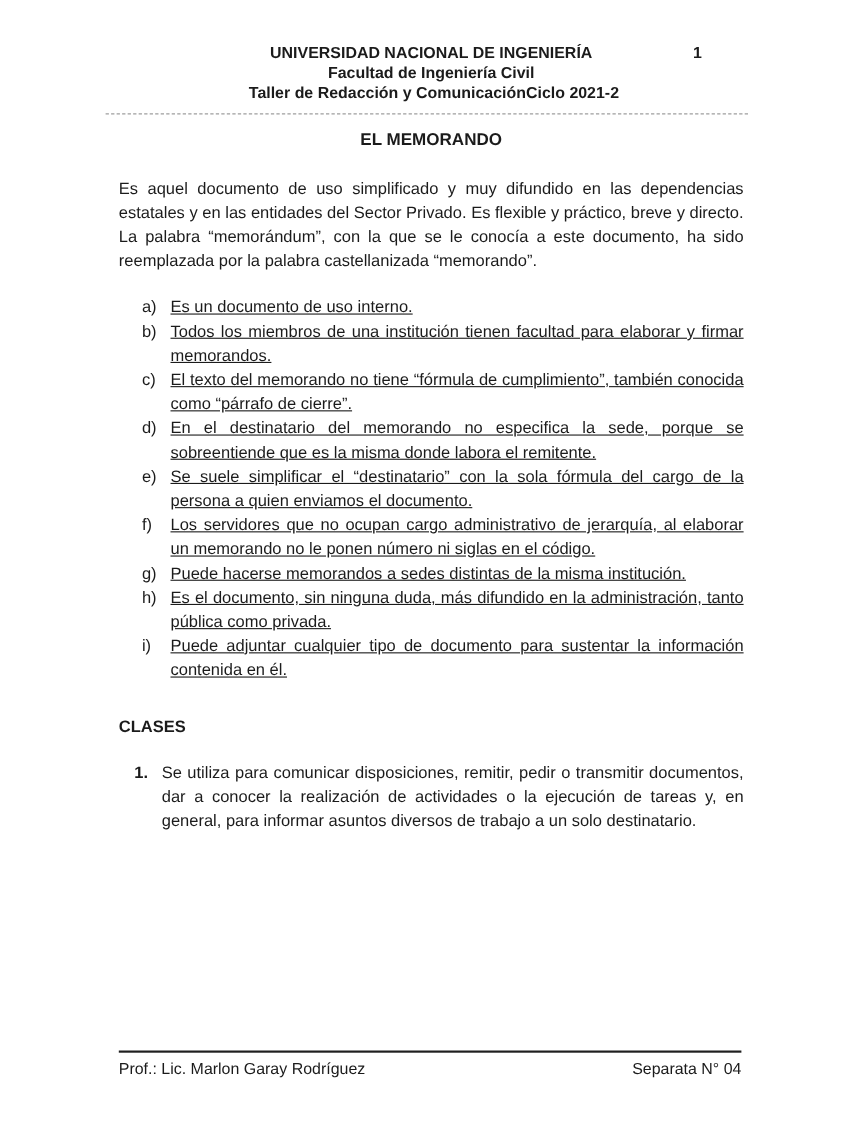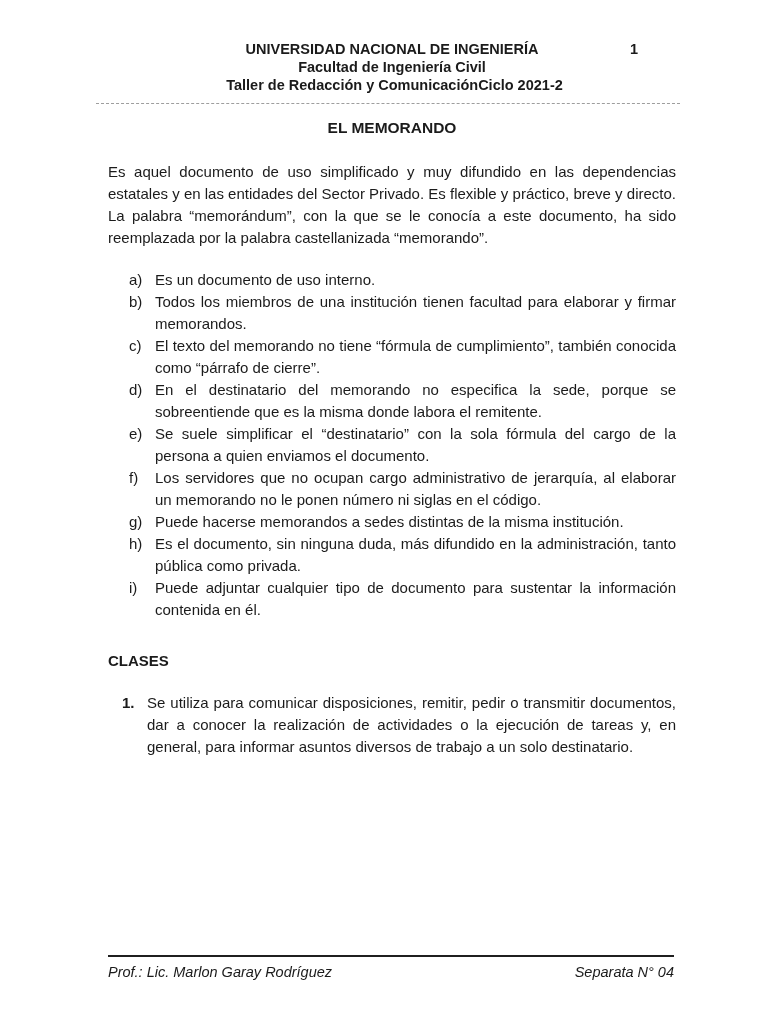--- a/index.html
+++ b/index.html
@@ -71,20 +71,21 @@
     margin: 20px 0 0 21px;
   }
   .char-item { display: flex; }
   .char-item .marker {
     flex: 0 0 26px;
     width: 26px;
   }
   .char-item .item-text {
     flex: 1;
     text-align: justify;
+    text-decoration: underline;
   }
   
   .class-item {
     display: flex;
     margin: 20px 0 0 14px;
   }
   .class-num {
     flex: 0 0 25px;
     width: 25px;
     font-weight: bold;
@@ -96,21 +97,20 @@
   .doc-footer {
     position: absolute;
     left: 108px;
     right: 86px;
     top: 955px;
     background: #ffffff;
     border-top: 2px solid #1f1f1f;
     padding-top: 5px;
     display: flex;
     justify-content: space-between;
-    font-style: italic;
     font-size: 14.5px;
     line-height: 20px;
   }
 </style>
 </head>
 <body>
 
 <div class="page">
 
   <div class="doc-header">

